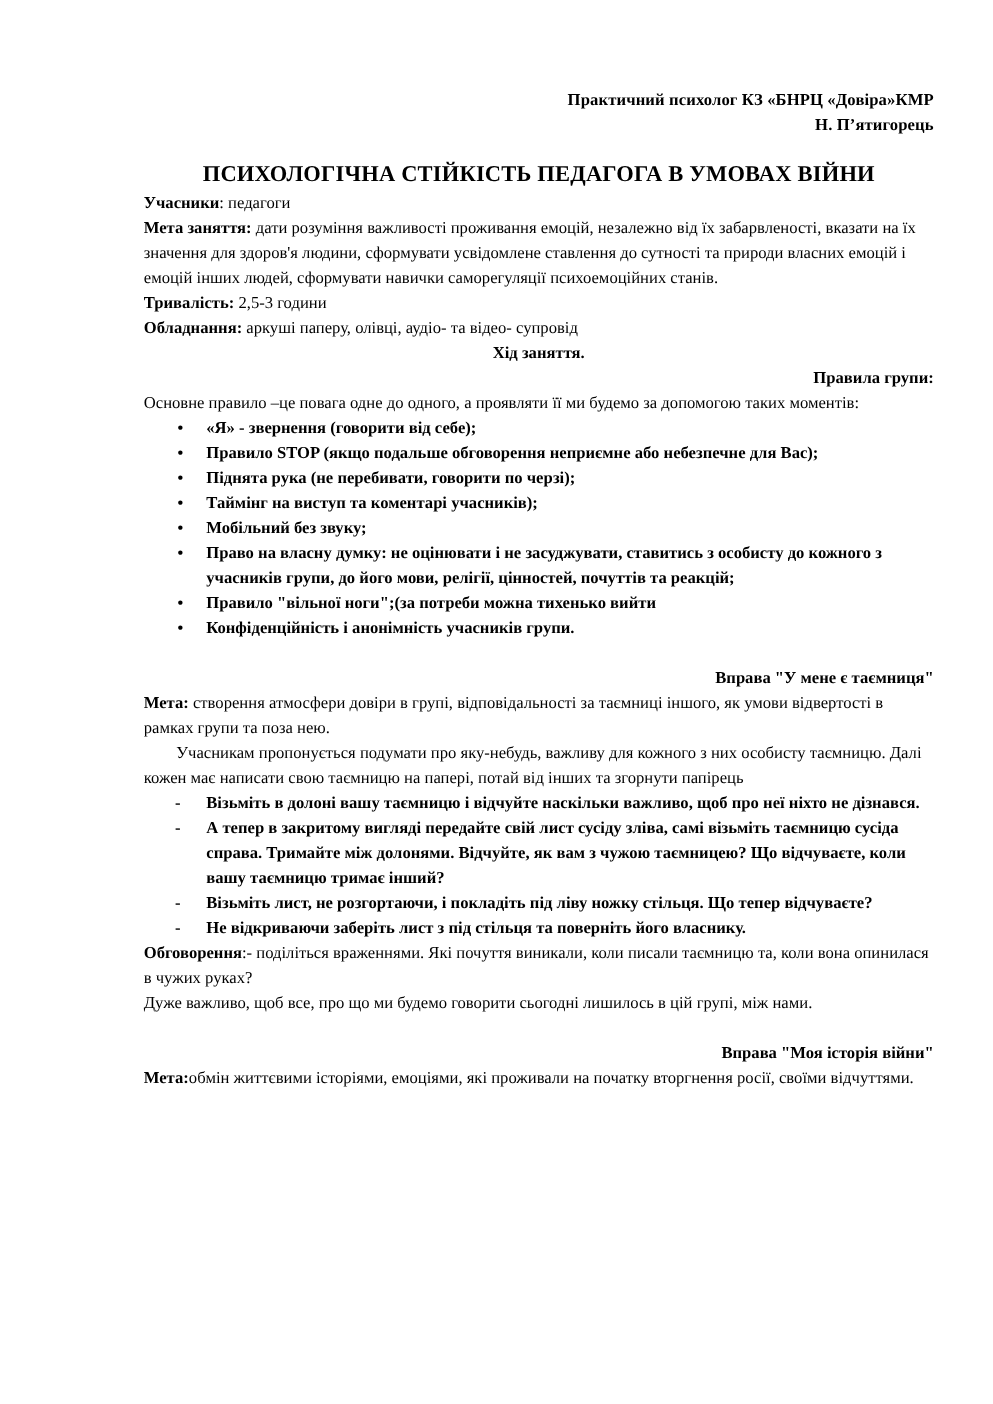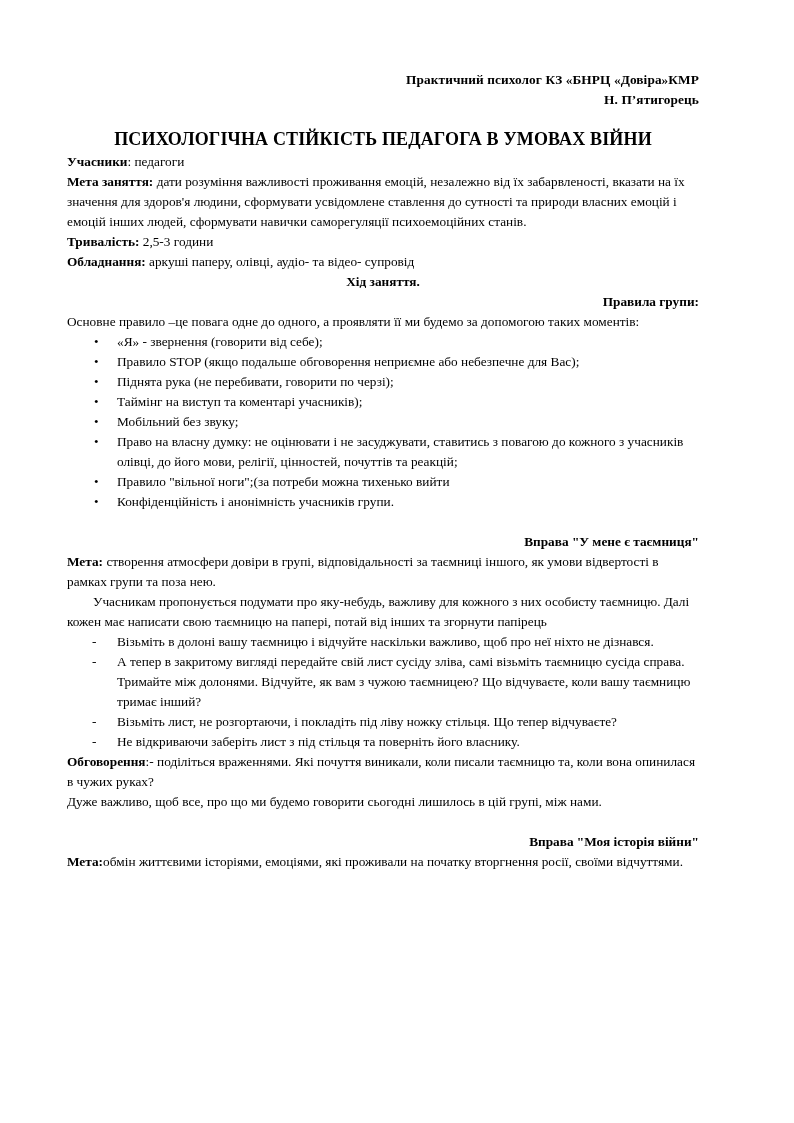--- a/index.html
+++ b/index.html
@@ -13,21 +13,21 @@
     height: 1123px;
     font-family: "Liberation Serif", "DejaVu Serif", serif;
     color: #000000;
     -webkit-font-smoothing: antialiased;
   }
   .page {
     position: relative;
     width: 794px;
     height: 1123px;
     box-sizing: border-box;
-    padding: 70px 49px 0 67px;
+    padding: 70px 49px 0 115px;
     overflow: hidden;
   }
   .doc {
     width: 632px;
     font-size: 13.3px;
     line-height: 20px;
   }
 
   
   .hdr {
@@ -77,20 +77,21 @@
   ul.bullets, ul.dashes {
     list-style: none;
     margin: 0;
     padding: 0;
   }
   ul.bullets > li, ul.dashes > li {
     position: relative;
     padding-left: 50px;
     line-height: 20px;
     margin: 0;
+    font-weight: bold;
   }
   ul.bullets > li::before {
     content: "\2022";
     position: absolute;
     left: 27px;
     top: 0;
     font-size: 13px;
     line-height: 20px;
   }
   ul.dashes > li::before {
@@ -127,21 +128,21 @@
 
     <div class="section-title">Правила групи:</div>
     <p class="para">Основне правило –це повага одне до одного, а проявляти її ми будемо за допомогою таких моментів:</p>
 
     <ul class="bullets">
       <li>«Я» - звернення (говорити від себе);</li>
       <li> Правило STOP (якщо подальше обговорення неприємне або небезпечне для Вас);</li>
       <li> Піднята рука (не перебивати, говорити по черзі);</li>
       <li> Таймінг на виступ та коментарі учасників);</li>
       <li> Мобільний без звуку;</li>
-      <li> Право на власну думку: не оцінювати і не засуджувати, ставитись з повагою до кожного з учасників олівці, до його мови, релігії, цінностей, почуттів та реакцій;</li>
+      <li> Право на власну думку: не оцінювати і не засуджувати, ставитись з особисту до кожного з учасників групи, до його мови, релігії, цінностей, почуттів та реакцій;</li>
       <li> Правило "вільної ноги";(за потреби можна тихенько вийти</li>
       <li> Конфіденційність і анонімність учасників групи.</li>
     </ul>
 
     <div class="spacer"></div>
 
     <div class="section-title">Вправа "У мене є таємниця"</div>
     <p class="para"><span class="lbl">Мета:</span><span> створення атмосфери довіри  в групі, відповідальності за таємниці іншого, як умови відвертості в рамках групи та поза нею.</span></p>
     <p class="para indent">Учасникам пропонується подумати про яку-небудь, важливу для кожного з них особисту таємницю. Далі кожен  має написати свою таємницю на папері, потай від інших та згорнути папірець</p>
 

